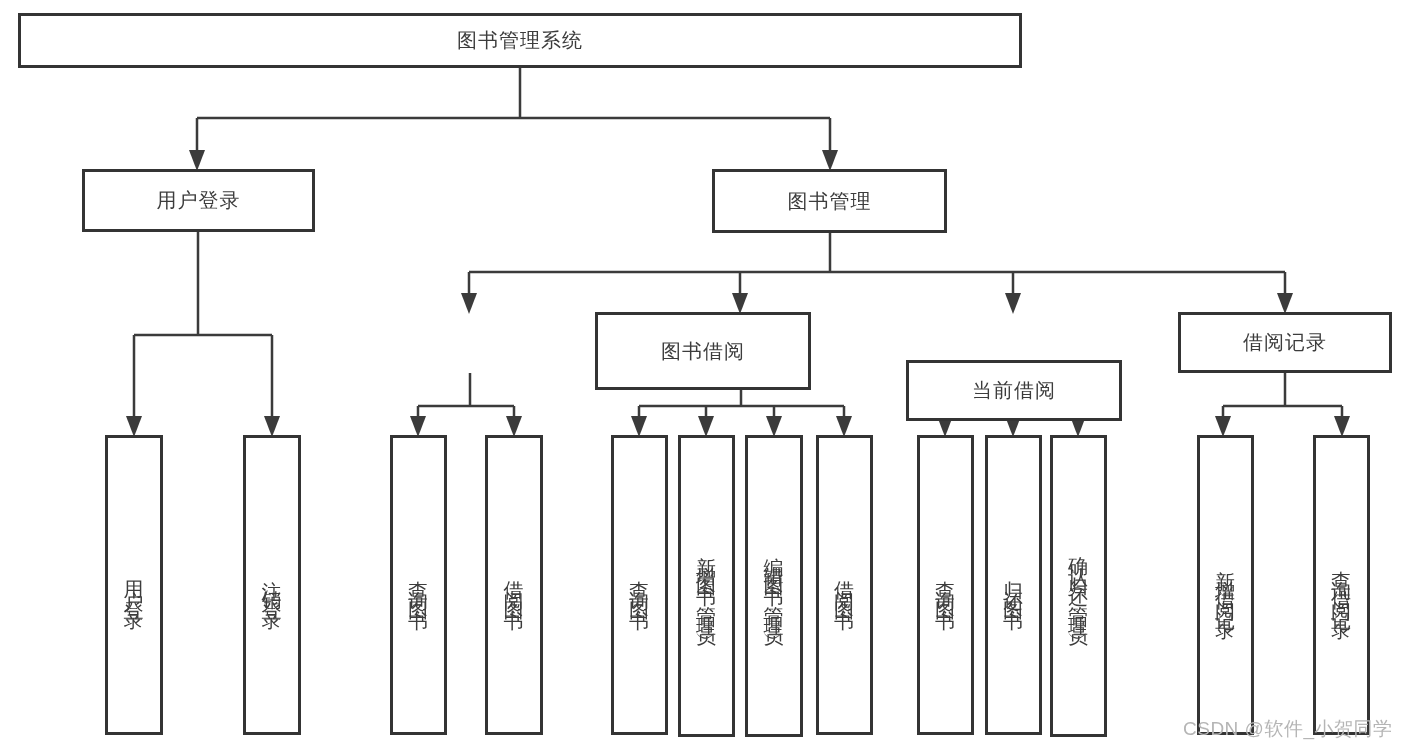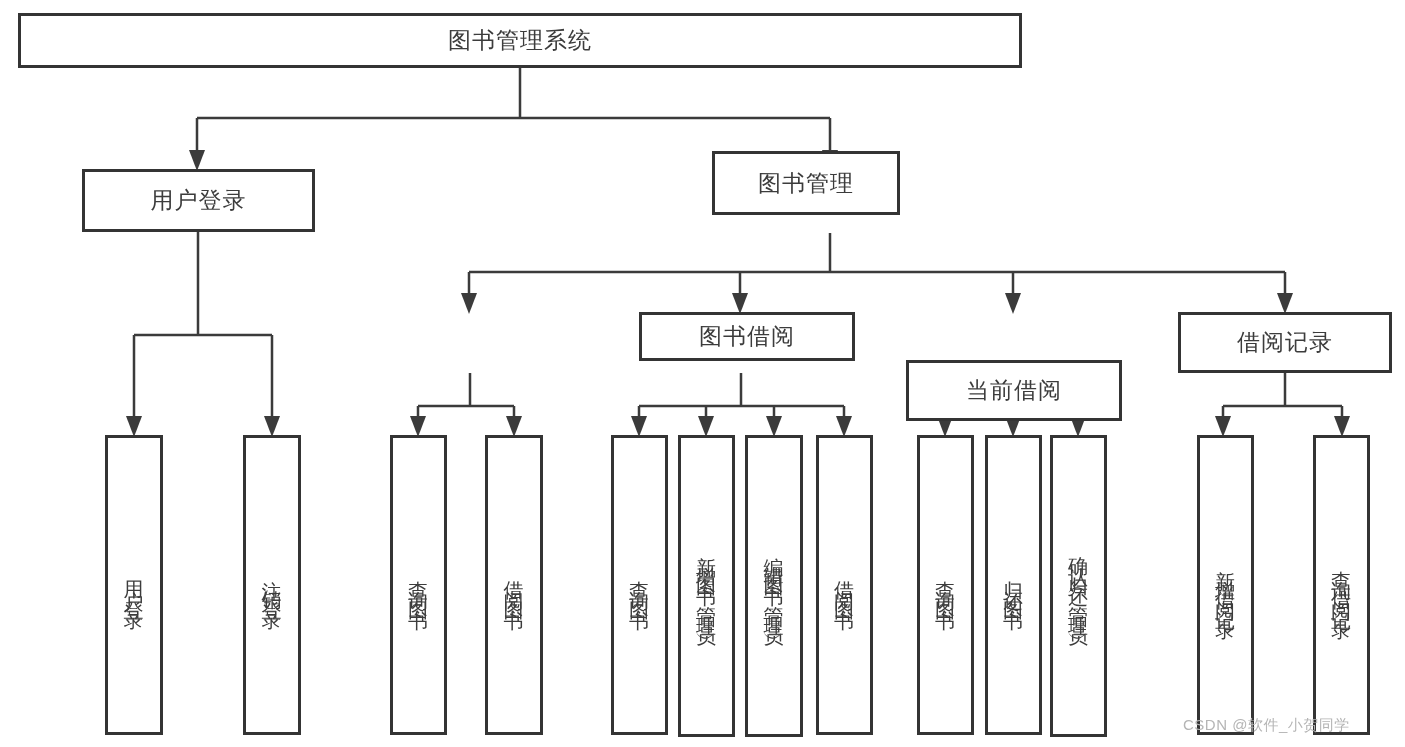--- a/index.html
+++ b/index.html
@@ -26,39 +26,39 @@
     box-sizing: border-box;
     background: #ffffff;
     border: 3px solid #343434;
     color: #3c3c3c;
     display: flex;
     align-items: center;
     justify-content: center;
     z-index: 2;
   }
   .node.h {
-    font-size: 23px;
+    font-size: 20px;
     letter-spacing: 1px;
   }
   .node.v {
     font-size: 20px;
   }
   .node.v .vtext {
     writing-mode: vertical-rl;
     text-orientation: mixed;
     letter-spacing: 10px;
     line-height: 1;
     white-space: nowrap;
   }
   .watermark {
     position: absolute;
     left: 1183px;
     top: 716px;
     z-index: 3;
-    font-size: 15px;
+    font-size: 19px;
     color: #b5b5b5;
     white-space: nowrap;
     letter-spacing: 0.5px;
   }
 </style>
 </head>
 <body>
 
 <div class="canvas">
 
@@ -105,25 +105,25 @@
     </g>
   </svg>
 
   <div class="node h" style="left:18px; top:13px; width:1004px; height:55px;">
     <span>图书管理系统</span>
   </div>
 
   <div class="node h" style="left:82px; top:169px; width:233px; height:63px;">
     <span>用户登录</span>
   </div>
-  <div class="node h" style="left:712px; top:151px; width:188px; height:64px;">
+  <div class="node h" style="left:712px; top:169px; width:235px; height:64px;">
     <span>图书管理</span>
   </div>
 
-  <div class="node h" style="left:639px; top:312px; width:216px; height:49px;">
+  <div class="node h" style="left:595px; top:312px; width:216px; height:78px;">
     <span>图书借阅</span>
   </div>
   <div class="node h" style="left:906px; top:312px; width:216px; height:61px;margin-top:48px;">
     <span>当前借阅</span>
   </div>
   <div class="node h" style="left:1178px; top:312px; width:214px; height:61px;">
     <span>借阅记录</span>
   </div>
 
   <div class="node v" style="left:105px; top:435px; width:58px; height:300px;">

